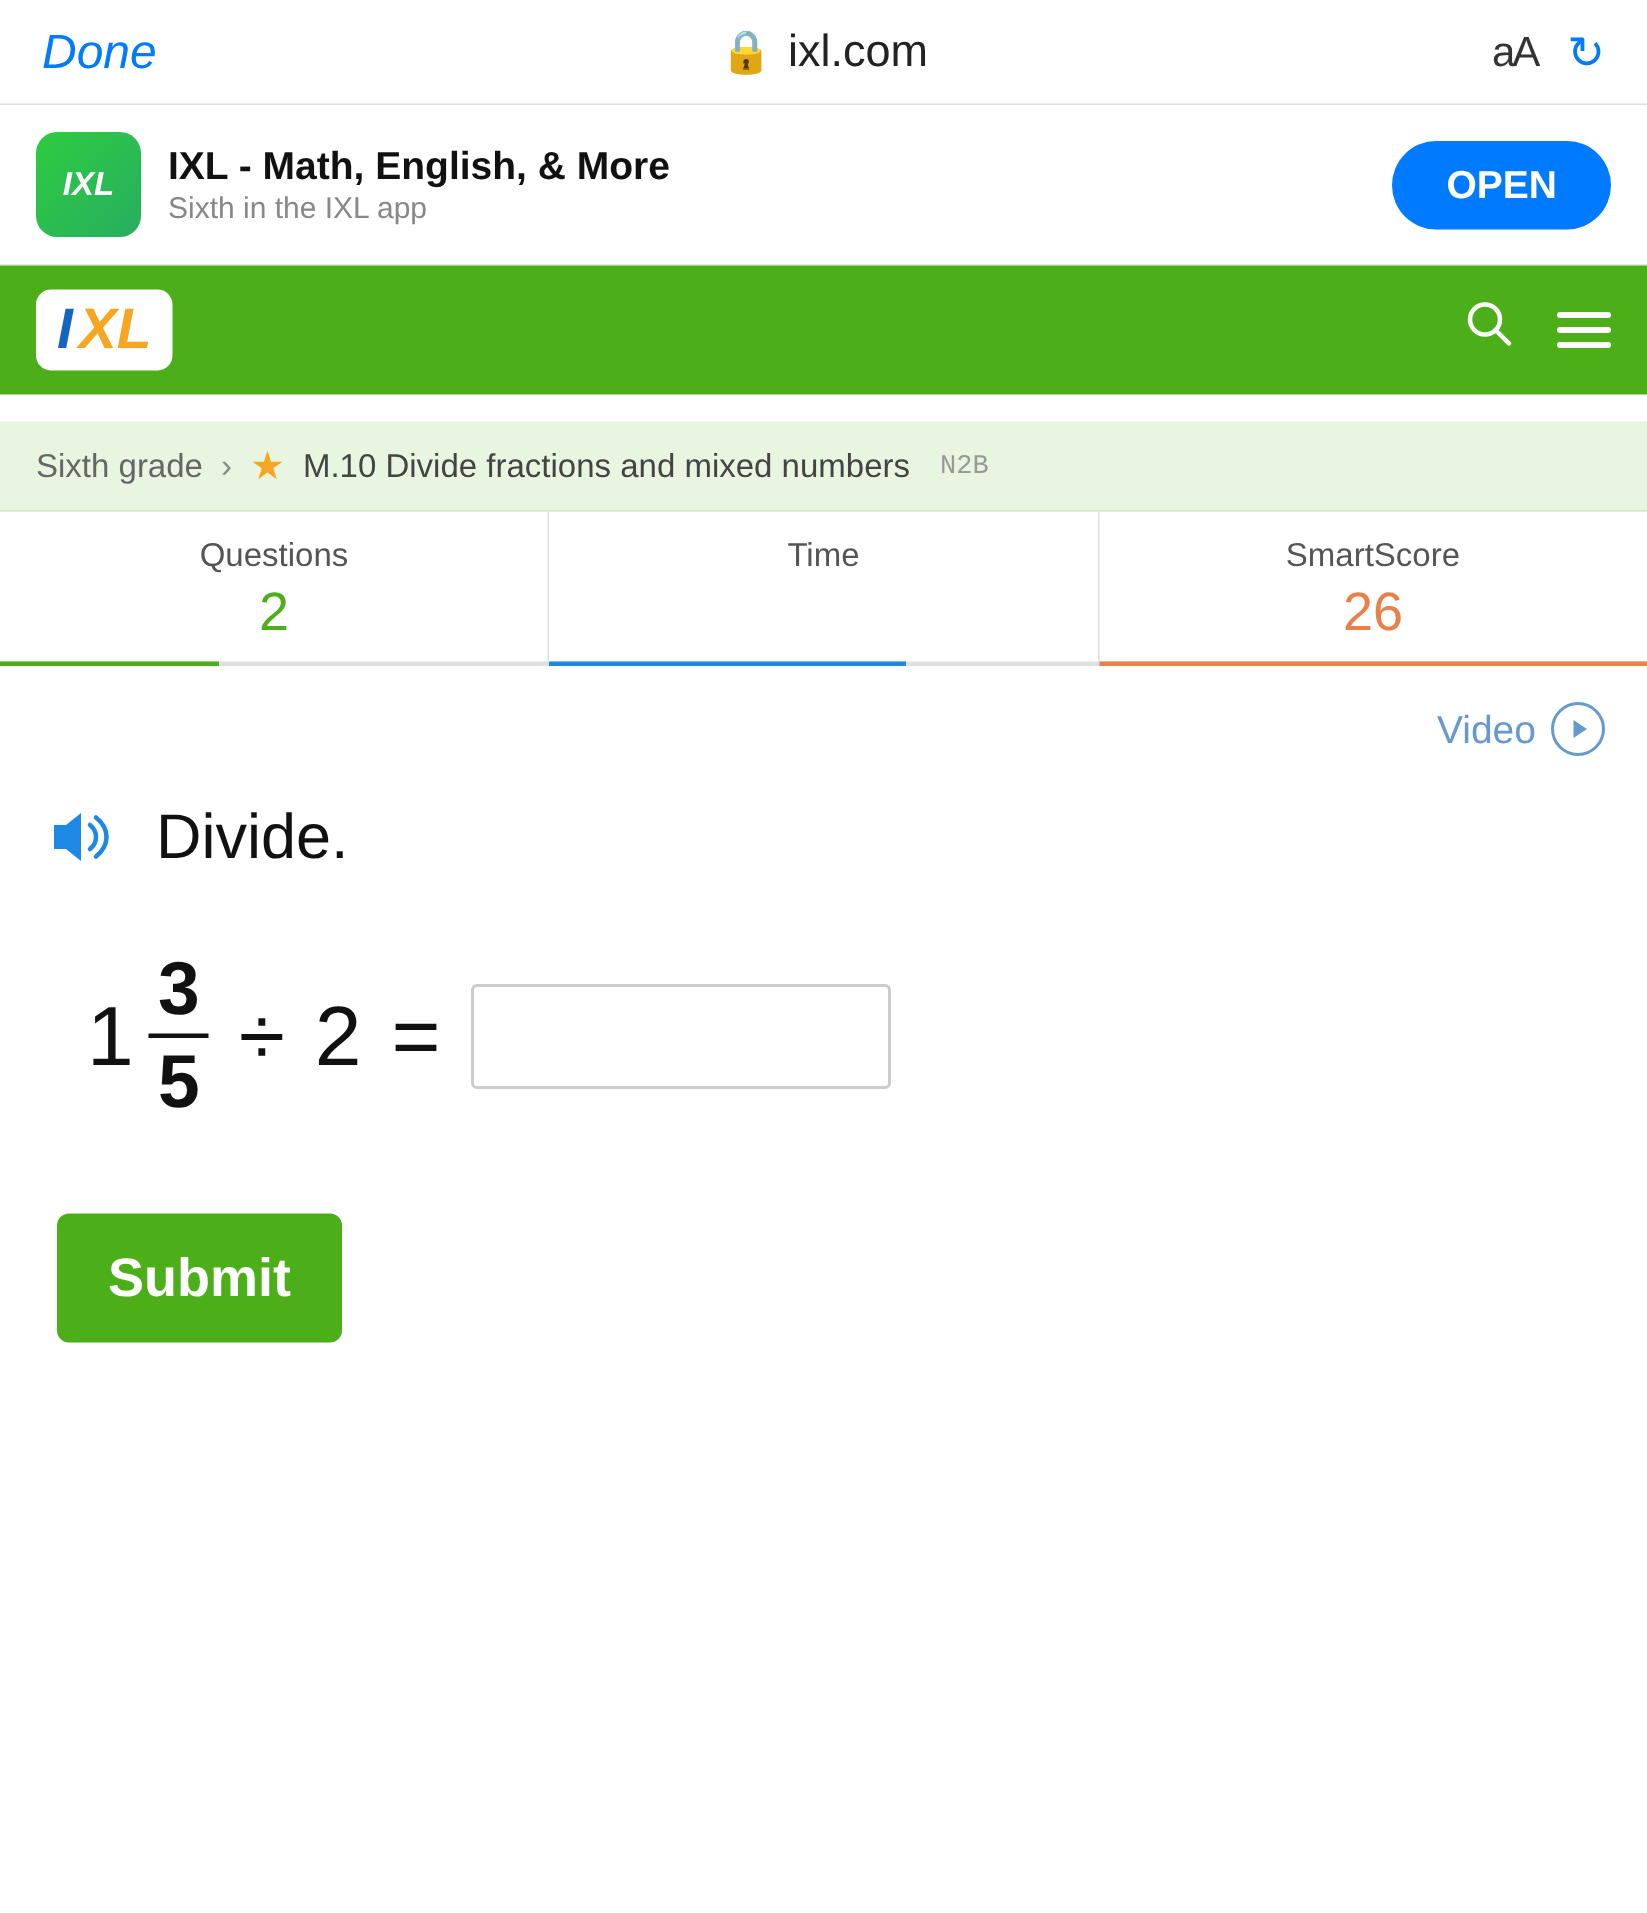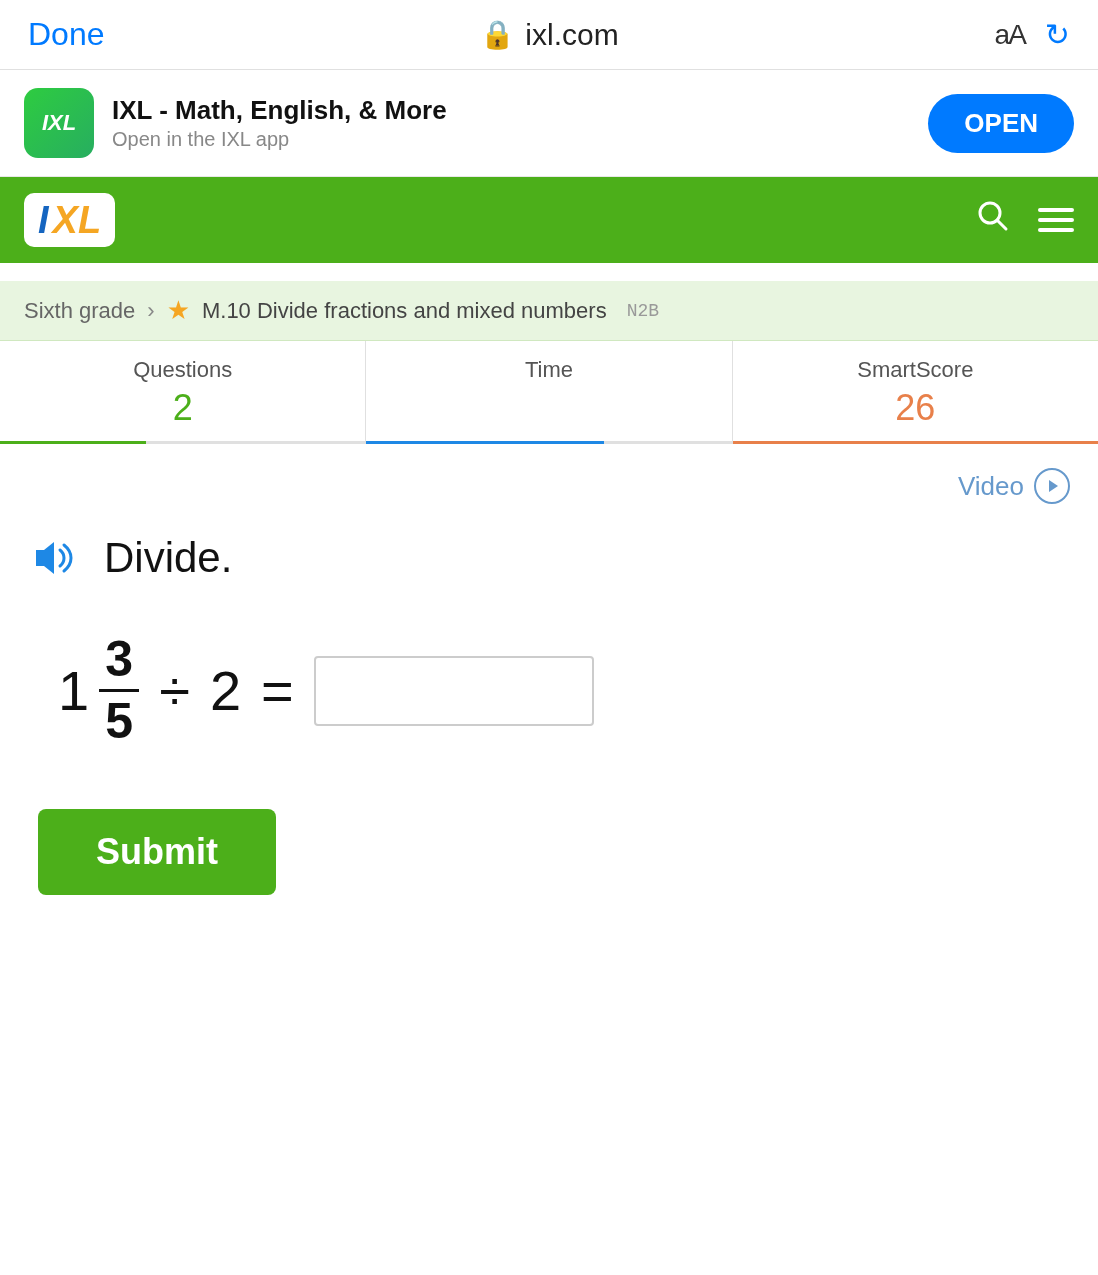--- a/index.html
+++ b/index.html
@@ -19,20 +19,21 @@
       justify-content: space-between;
       padding: 16px 28px 16px 28px;
       background: #fff;
       border-bottom: 1px solid #e0e0e0;
     }
     .browser-done {
       color: #007AFF;
       font-size: 32px;
       font-weight: 400;
       cursor: pointer;
+      font-style: italic;
     }
     .browser-url {
       display: flex;
       align-items: center;
       gap: 10px;
       font-size: 30px;
       font-weight: 500;
       color: #222;
     }
     .lock-icon {
@@ -362,21 +363,21 @@
       padding: 8px 16px;
       outline: none;
     }
 
     
     .submit-button {
       background: #4CAF1A;
       color: #fff;
       border: none;
       border-radius: 8px;
-      padding: 22px 58px;
+      padding: 22px 34px;
       font-size: 36px;
       font-weight: 600;
       cursor: pointer;
       margin-left: 10px;
     }
   </style>
 </head>
 <body>
 
 <div class="browser-bar">
@@ -391,21 +392,21 @@
   </div>
 </div>
 
 <div class="app-banner">
   <div class="app-banner-left">
     <div class="app-icon">
       <span class="app-icon-text">IXL</span>
     </div>
     <div>
       <div class="app-info-title">IXL - Math, English, &amp; More</div>
-      <div class="app-info-sub">Open in the IXL app</div>
+      <div class="app-info-sub">Sixth in the IXL app</div>
     </div>
   </div>
   <button class="open-button">OPEN</button>
 </div>
 
 <div class="ixl-header">
   <div class="ixl-logo">
     <span class="ixl-logo-i">I</span>
     <span class="ixl-logo-xl">XL</span>
   </div>

